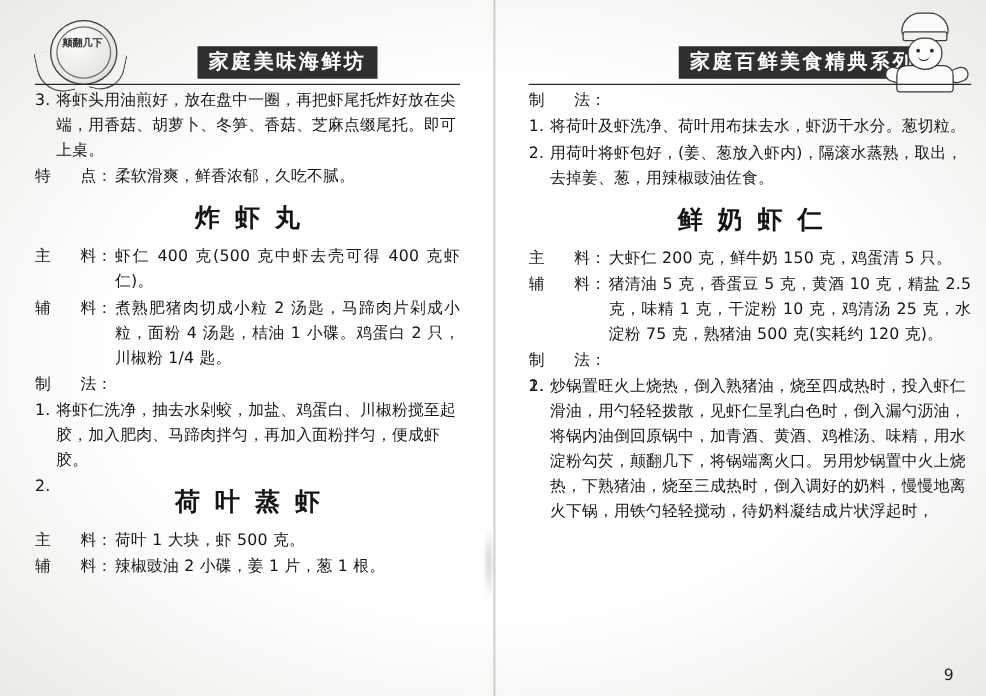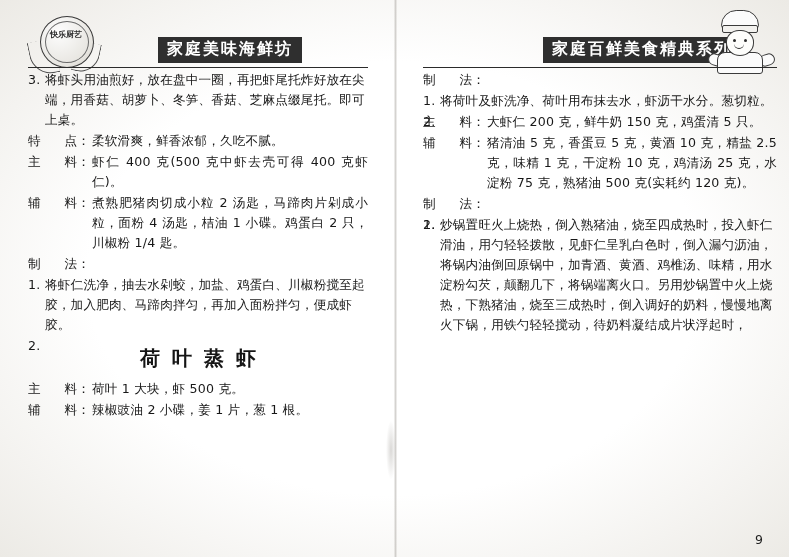--- a/index.html
+++ b/index.html
@@ -279,41 +279,42 @@
   <div class="gutter"></div>
   <div class="smudge"></div>
 
   <div class="col col-left">
 
     <div class="hdr">
       <div class="logo-left">
         <div class="logo-swirl"></div>
         <div class="logo-swirl2"></div>
         <div class="logo-oval"></div>
-        <div class="logo-txt">快乐厨艺</div>
+        <div class="logo-txt">颠翻几下</div>
       </div>
       <div class="hdr-banner left">家庭美味海鲜坊</div>
       <div class="hdr-rule"></div>
     </div>
 
     <div class="body">
 
       <div class="num-item">
         <span class="num">3.</span>
         <span class="para">将虾头用油煎好，放在盘中一圈，再把虾尾托炸好放在尖端，用香菇、胡萝卜、冬笋、香菇、芝麻点缀尾托。即可上桌。</span>
       </div>
 
       <div class="labeled">
         <div class="lbl">
           <span class="l1">特</span>
           <span class="l2">点：</span>
         </div>
         <div class="txt">柔软滑爽，鲜香浓郁，久吃不腻。</div>
       </div>
 
+      <div class="recipe-title">炸虾丸</div>
 
       <div class="labeled">
         <div class="lbl">
           <span class="l1">主</span>
           <span class="l2">料：</span>
         </div>
         <div class="txt">虾仁 400 克(500 克中虾去壳可得 400 克虾仁)。</div>
       </div>
 
       <div class="labeled">
@@ -390,22 +391,24 @@
         <div class="txt"></div>
       </div>
 
       <div class="num-item">
         <span class="num">1.</span>
         <span class="para">将荷叶及虾洗净、荷叶用布抹去水，虾沥干水分。葱切粒。</span>
       </div>
 
       <div class="num-item">
         <span class="num">2.</span>
-      </div>
-
+        <span class="para">用荷叶将虾包好，(姜、葱放入虾内)，隔滚水蒸熟，取出，去掉姜、葱，用辣椒豉油佐食。</span>
+      </div>
+
+      <div class="recipe-title">鲜奶虾仁</div>
 
       <div class="labeled">
         <div class="lbl">
           <span class="l1">主</span>
           <span class="l2">料：</span>
         </div>
         <div class="txt">大虾仁 200 克，鲜牛奶 150 克，鸡蛋清 5 只。</div>
       </div>
 
       <div class="labeled">

